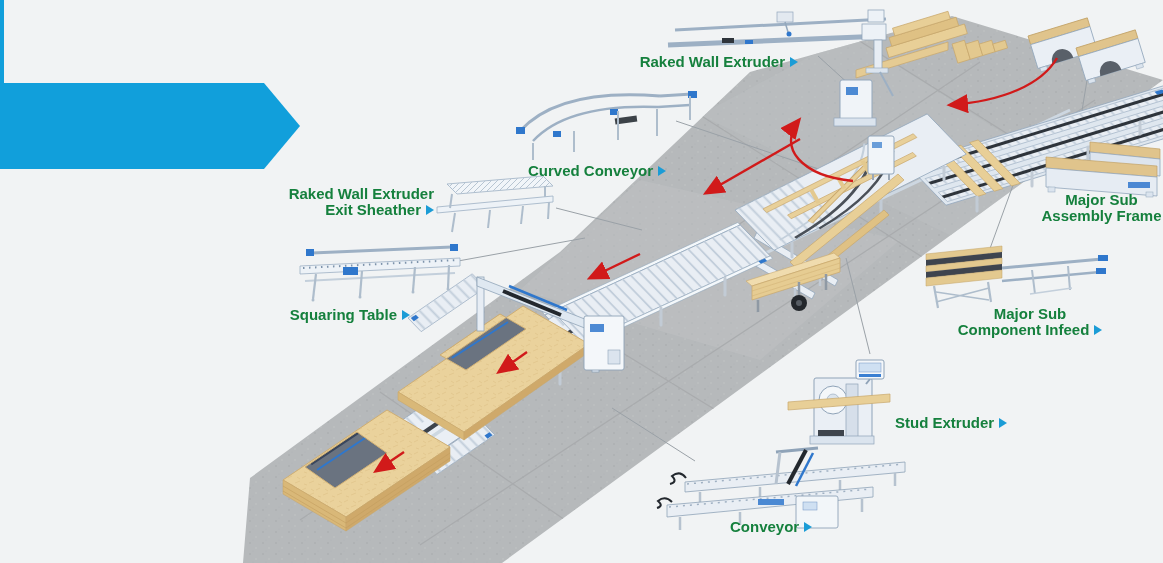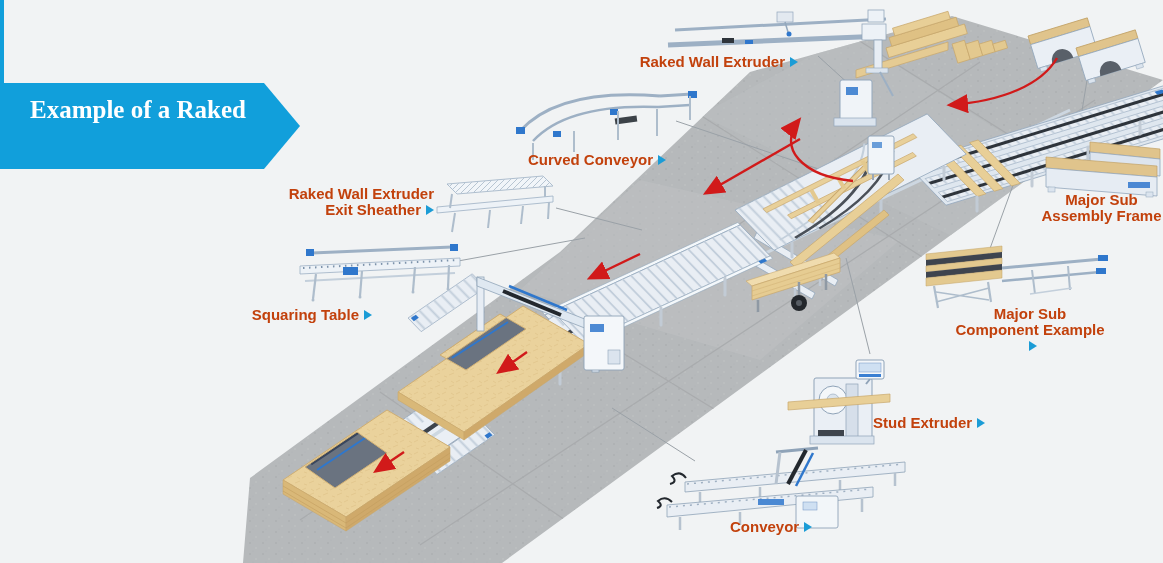--- a/index.html
+++ b/index.html
@@ -13,33 +13,33 @@
   #banner{
     position:absolute;left:0;top:83px;width:300px;height:86px;background:#119fdb;
     clip-path:polygon(0 0,88% 0,100% 50%,88% 100%,0 100%);
     color:#fff;font:700 25px/1.1 "Liberation Serif",serif;
     padding:13px 0 0 30px;box-sizing:border-box;
   }
   #banner span{display:block;}
   
   .lbl{
     position:absolute;font:700 15px/16px "Liberation Sans",sans-serif;
-    color:#c2410c;white-space:nowrap;cursor:pointer;
+    color:#15803d;white-space:nowrap;cursor:pointer;
   }
   .lbl .arr{
     display:inline-block;width:0;height:0;margin-left:5px;
     border-left:8px solid #1b9cd6;border-top:5px solid transparent;border-bottom:5px solid transparent;
   }
   #lbl-rwe {top:54px;right:365px;}
-  #lbl-cc  {top:152px;right:497px;}
+  #lbl-cc  {top:163px;right:497px;}
   #lbl-exit{top:186px;right:729px;text-align:right;}
-  #lbl-sq  {top:307px;right:791px;}
+  #lbl-sq  {top:307px;right:753px;}
   #lbl-msat{top:192px;left:1040px;width:123px;text-align:center;white-space:normal;}
   #lbl-msci{top:306px;left:950px;width:160px;text-align:center;white-space:normal;}
-  #lbl-se  {top:415px;left:873px;}
+  #lbl-se  {top:415px;left:873px;padding-left:22px;}
   #lbl-sh  {top:519px;left:730px;}
 </style>
 </head>
 <body>
 
 <svg id="scene" width="1163" height="563" viewBox="0 0 1163 563" xmlns="http://www.w3.org/2000/svg">
   <defs>
     <pattern id="rollers" width="9" height="9" patternUnits="userSpaceOnUse">
       <line x1="4.5" y1="0" x2="4.5" y2="9" stroke="#c2cedb" stroke-width="2"></line>
     </pattern>
@@ -423,21 +423,20 @@
     <path d="M800,139 L706,193" marker-end="url(#ra)"></path>
     <path d="M640,254 L590,278" marker-end="url(#ra)"></path>
     <path d="M853,181 C802,176 777,148 799,120" marker-end="url(#ra)"></path>
     <path d="M527,352 L499,372" marker-end="url(#ra)"></path>
     <path d="M404,452 L376,471" marker-end="url(#ra)"></path>
   </g>
 </svg>
 
 <div id="stripe"></div>
 <div id="banner">
-  <span>Example of a Raked</span>
 </div>
 
 <div class="lbl" id="lbl-rwe">
   <span>Raked Wall Extruder</span><span class="arr"></span>
 </div>
 
 <div class="lbl" id="lbl-cc">
   <span>Curved Conveyor</span><span class="arr"></span>
 </div>
 
@@ -450,21 +449,21 @@
   <span>Squaring Table</span><span class="arr"></span>
 </div>
 
 <div class="lbl" id="lbl-msat">
   <div>Major Sub</div>
   <div>Assembly Frame</div>
 </div>
 
 <div class="lbl" id="lbl-msci">
   <div>Major Sub</div>
-  <div><span>Component Example</span><span class="arr"></span></div>
+  <div><span>Component Infeed</span><span class="arr"></span></div>
 </div>
 
 <div class="lbl" id="lbl-se">
   <span>Stud Extruder</span><span class="arr"></span>
 </div>
 
 <div class="lbl" id="lbl-sh">
   <span>Conveyor</span><span class="arr"></span>
 </div>
 

